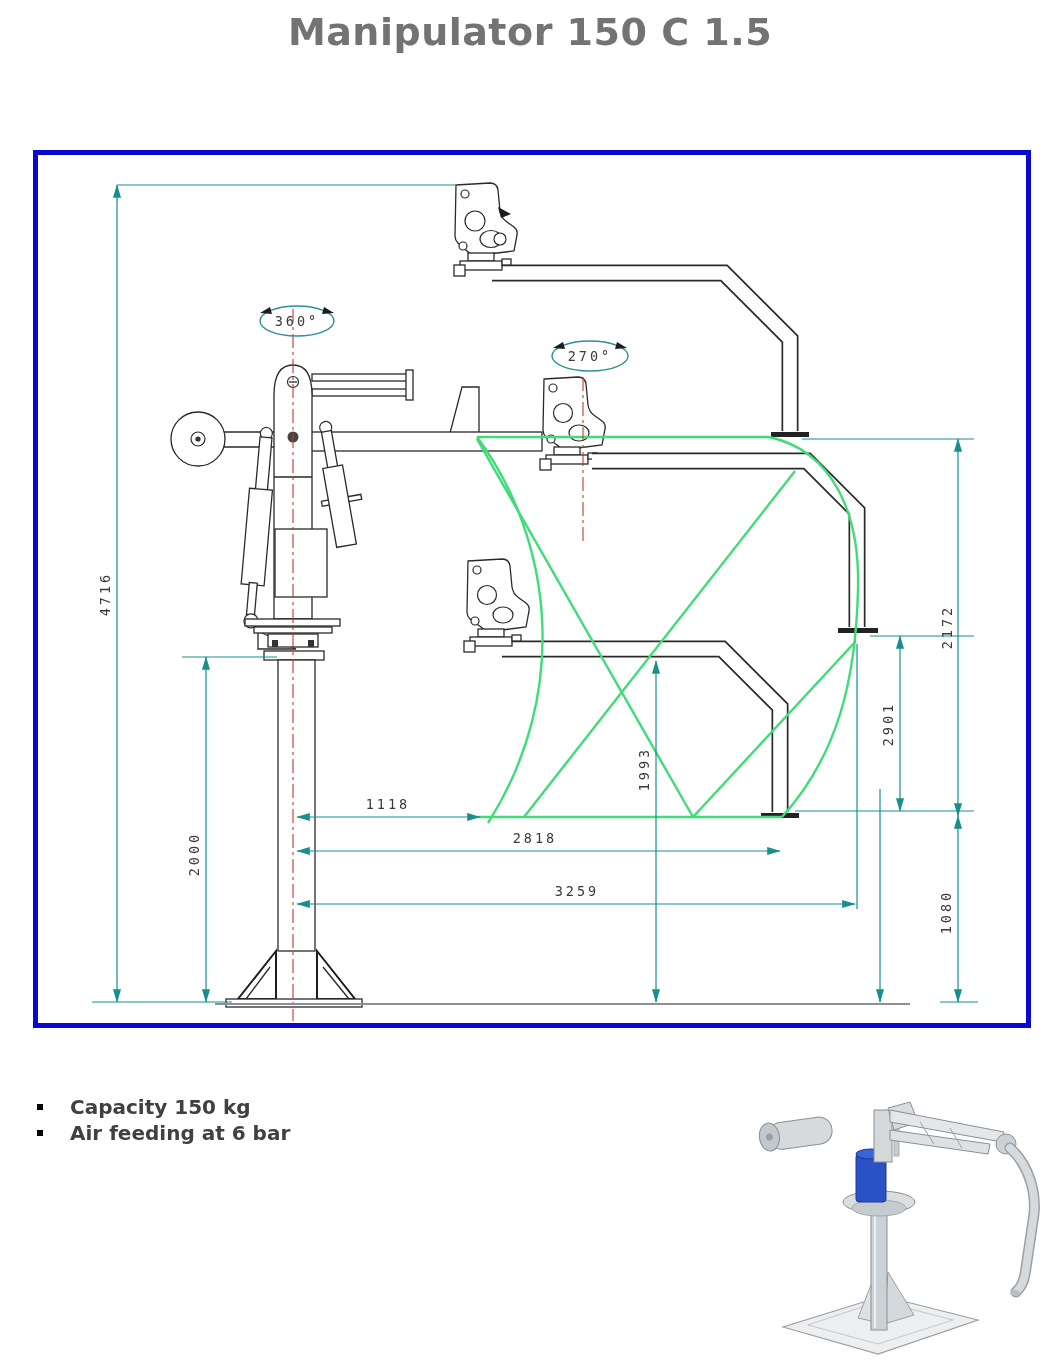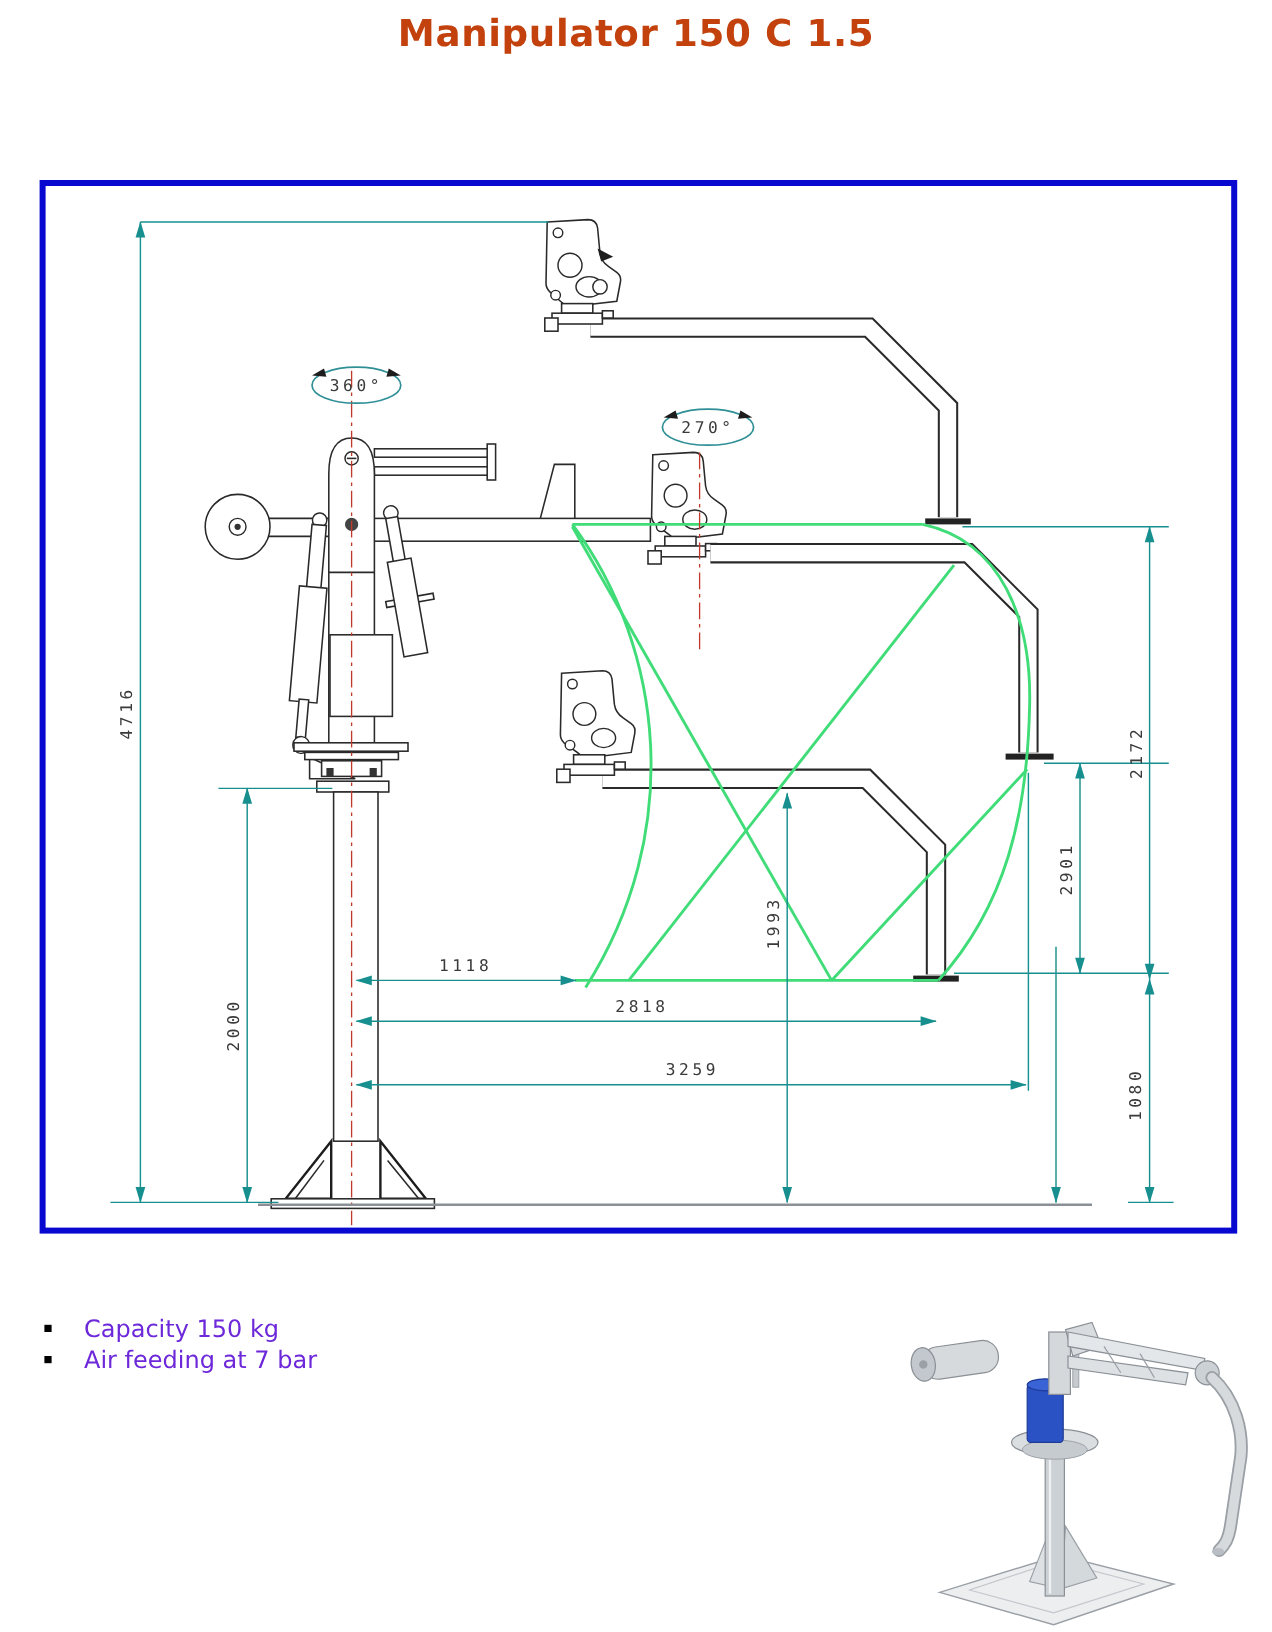--- a/index.html
+++ b/index.html
@@ -2,35 +2,36 @@
 <html><head>
 <meta charset="utf-8">
 <style>
   html,body{margin:0;padding:0;background:#ffffff;}
   body{
     position:relative;width:1060px;height:1360px;overflow:hidden;
     font-family:"DejaVu Sans","Liberation Sans",sans-serif;color:#111;
   }
   .page-title{
     position:absolute;left:0;top:10px;width:1060px;margin:0;
-    text-align:center;font-size:31px;font-weight:bold;color:#c2410c;
+    text-align:center;font-size:38px;font-weight:bold;color:#737373;
     letter-spacing:0.5px;
   }
   .drawing-box{
     position:absolute;left:33px;top:150px;width:998px;height:878px;
     border:5px solid #0808d0;box-sizing:border-box;background:#fff;
   }
   .drawing-box svg{display:block;}
   .specs{
     position:absolute;left:35px;top:1094px;width:650px;
     list-style:none;margin:0;padding:0;
   }
   .specs li{
     position:relative;padding-left:35px;font-size:20px;line-height:26.4px;
-    color:#6d28d9;
+    color:#404040;
+    font-weight:bold;
   }
   .specs li::before{
     content:"";position:absolute;left:2px;top:10px;width:6px;height:6px;
     background:#000;
   }
   .photo{position:absolute;left:738px;top:1082px;width:312px;height:278px;}
   
   .mk{stroke:#2a2a2a;stroke-width:1.3;fill:#ffffff;}
   .mkl{stroke:#2a2a2a;stroke-width:1.3;fill:none;}
   .mkb{stroke:#1d1d1d;stroke-width:2;fill:#ffffff;}
@@ -230,21 +231,21 @@
     <ellipse class="rot-ell" cx="558" cy="207" rx="38" ry="15"></ellipse>
     <polygon class="rot-arrow" points="531,193 521,199 533,200"></polygon>
     <polygon class="rot-arrow" points="585,193 595,199 583,200"></polygon>
     <text class="dimtxt" x="558" y="212" text-anchor="middle">270°</text>
   </g>
 </svg>
 </div>
 
 <ul class="specs">
   <li>Capacity 150 kg</li>
-  <li>Air feeding at 7 bar</li>
+  <li>Air feeding at 6 bar</li>
 </ul>
 
 <svg class="photo" viewBox="0 0 312 278">
 
   <polygon points="45,245 140,272 240,238 145,214" fill="#eceef0" stroke="#9aa0a6" stroke-width="1.2"></polygon>
   <polygon points="70,243 140,262 215,238 142,219" fill="none" stroke="#c3c8cd" stroke-width="1"></polygon>
 
   <polygon points="120,236 138,190 142,241" fill="#dde1e4" stroke="#9aa0a6" stroke-width="1"></polygon>
   <polygon points="150,190 176,233 146,242" fill="#d4d9dc" stroke="#9aa0a6" stroke-width="1"></polygon>
 

